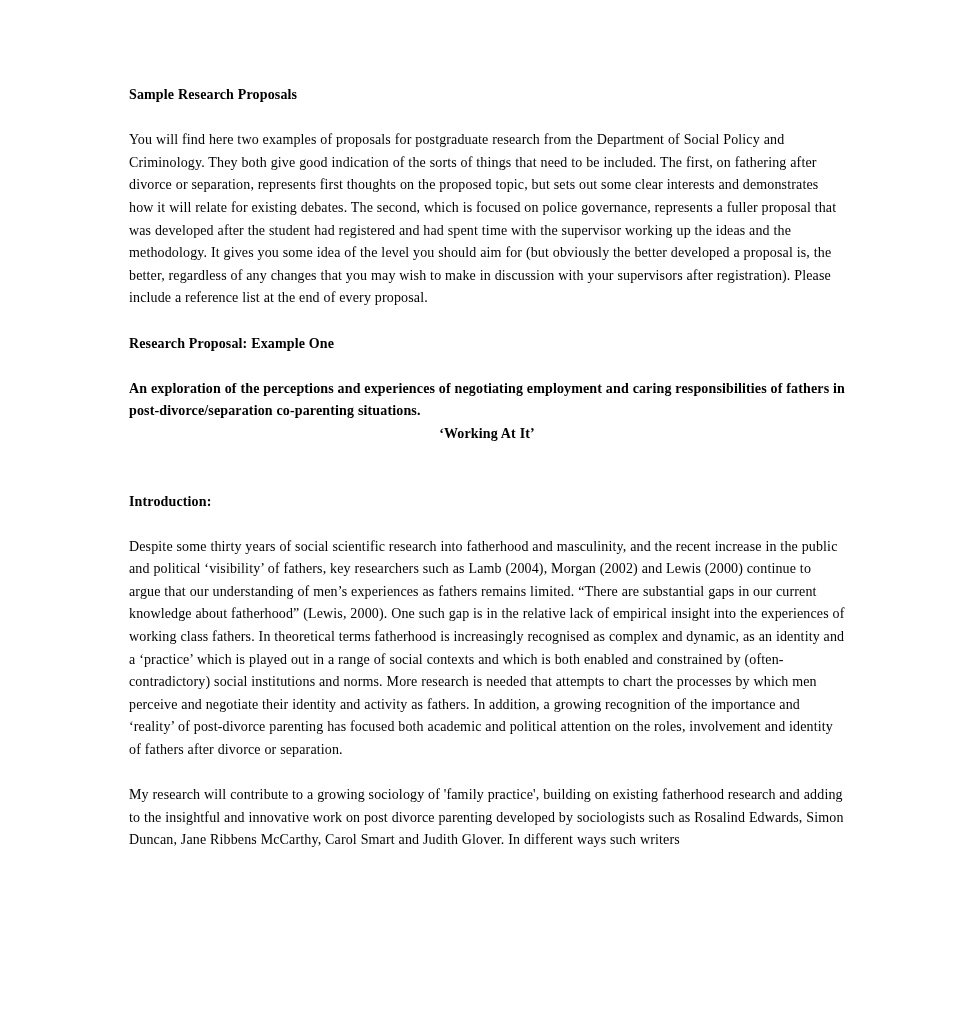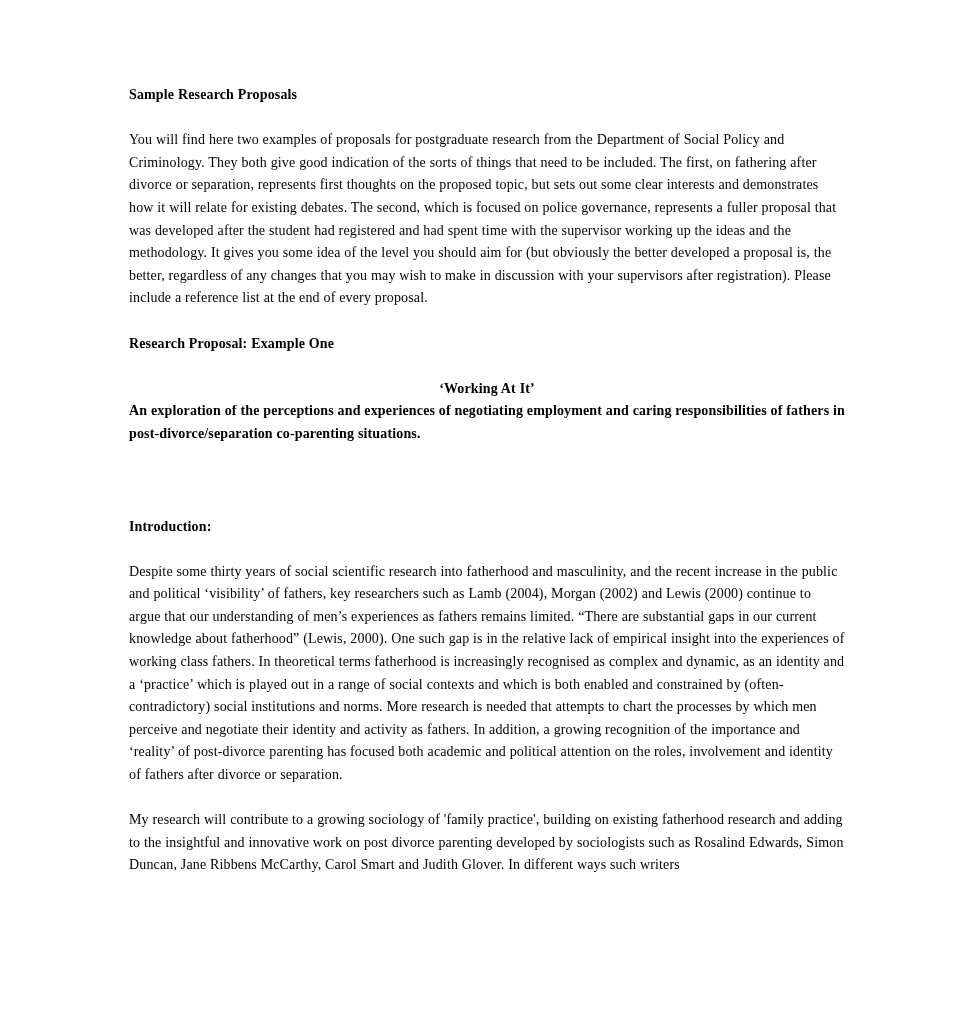--- a/index.html
+++ b/index.html
@@ -30,21 +30,20 @@
   .para, .heading, .center-heading, .title-line {
     font-size: 14px;
     line-height: 22.6px;
     text-align: left;
     margin: 0;
     letter-spacing: 0.01em;
     word-spacing: 0.01em;
   }
   .heading {
     font-weight: bold;
-    margin-top: 25px;
   }
   .center-heading {
     font-weight: bold;
     text-align: left;
   }
   .title-line {
     font-weight: bold;
   }
   .title-line.centered {
     text-align: center;
@@ -64,23 +63,23 @@
     <div class="gap-1"></div>
 
     <p class="para">You will find here two examples of proposals for postgraduate research from the Department of Social Policy and Criminology.  They both give good indication of the sorts of things that need to be included.  The first, on fathering after divorce or separation, represents first thoughts on the proposed topic, but sets out some clear interests and demonstrates how it will relate for existing debates.  The second, which is focused on police governance, represents a fuller proposal that was developed after the student had registered and had spent time with the supervisor working up the ideas and the methodology. It gives you some idea of the level you should aim for (but obviously the better developed a proposal is, the better, regardless of any changes that you may wish to make in discussion with your supervisors after registration). Please include a reference list at the end of every proposal.</p>
 
     <div class="gap-1"></div>
 
     <div class="center-heading">Research Proposal: Example One</div>
 
     <div class="gap-1"></div>
 
+    <div class="title-line">An exploration of the perceptions and experiences of negotiating employment and caring responsibilities of fathers in post-divorce/separation co-parenting situations.</div>
+
     <div class="title-line centered">‘Working At It’</div>
-
-    <div class="title-line">An exploration of the perceptions and experiences of negotiating employment and caring responsibilities of fathers in post-divorce/separation co-parenting situations.</div>
 
     <div class="gap-2"></div>
 
     <div class="heading">Introduction:</div>
 
     <div class="gap-1"></div>
 
     <p class="para">Despite some thirty years of social scientific research into fatherhood and masculinity, and the recent increase in the public and political ‘visibility’ of fathers, key researchers such as Lamb (2004), Morgan (2002) and Lewis (2000) continue to argue that our understanding of men’s experiences as fathers remains limited. “There are substantial gaps in our current knowledge about fatherhood” (Lewis, 2000). One such gap is in the relative lack of empirical insight into the experiences of working class fathers. In theoretical terms fatherhood is increasingly recognised as complex and dynamic, as an identity and a ‘practice’ which is played out in a range of social contexts and which is both enabled and constrained by (often-contradictory) social institutions and norms. More research is needed that attempts to chart the processes by which men perceive and negotiate their identity and activity as fathers. In addition, a growing recognition of the importance and ‘reality’ of post-divorce parenting has focused both academic and political attention on the roles, involvement and identity of fathers after divorce or separation.</p>
 
     <div class="gap-1"></div>

